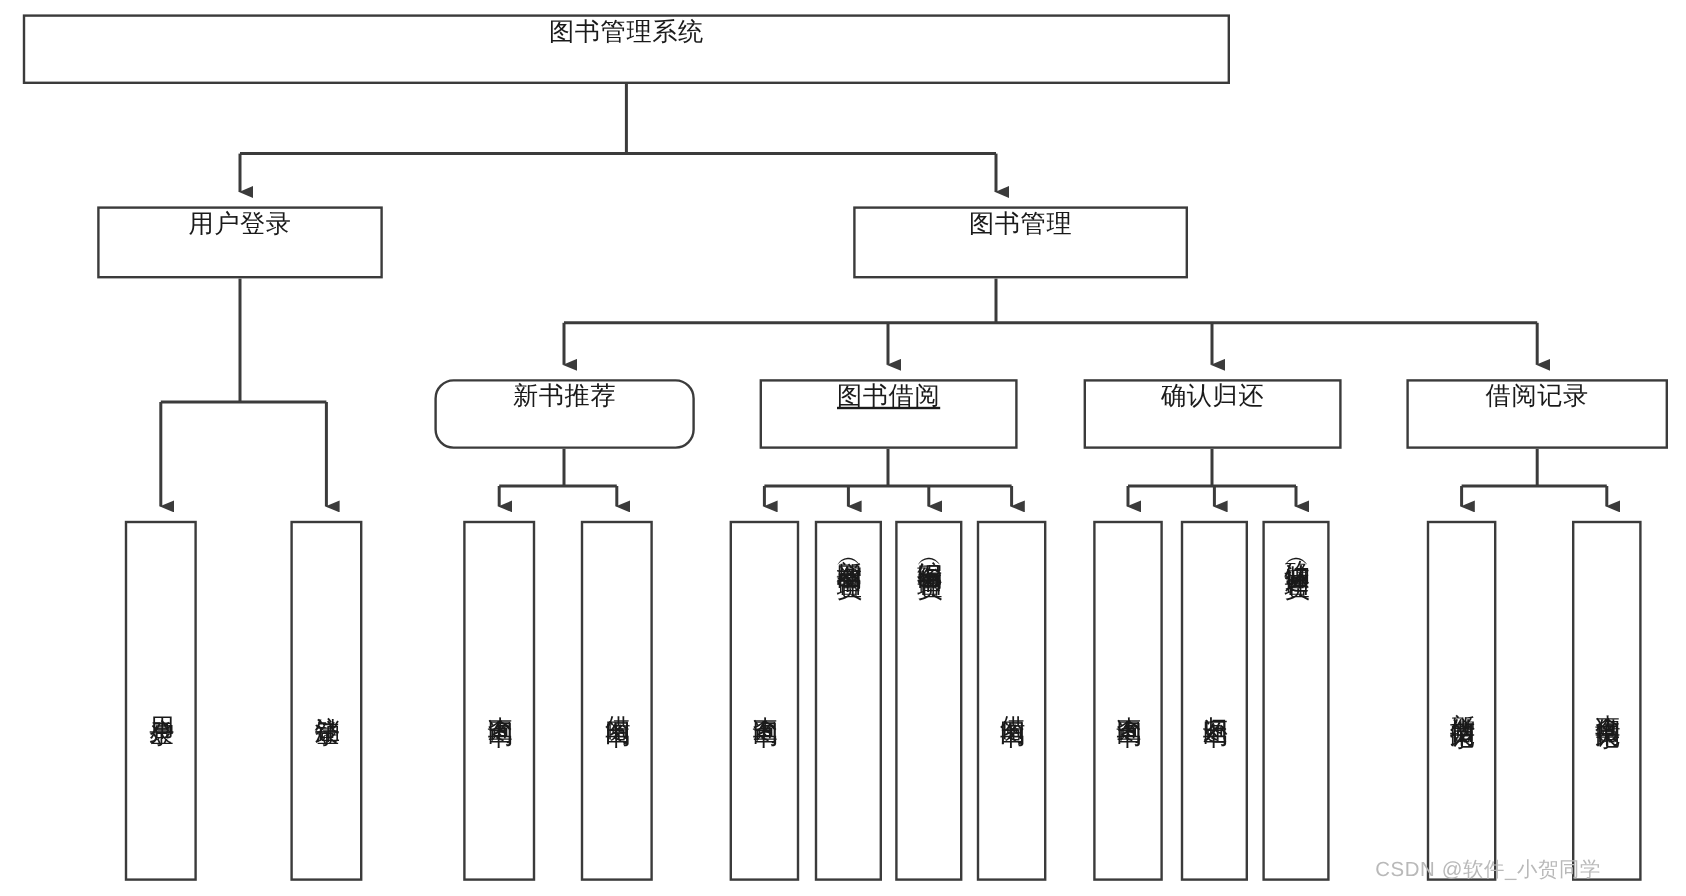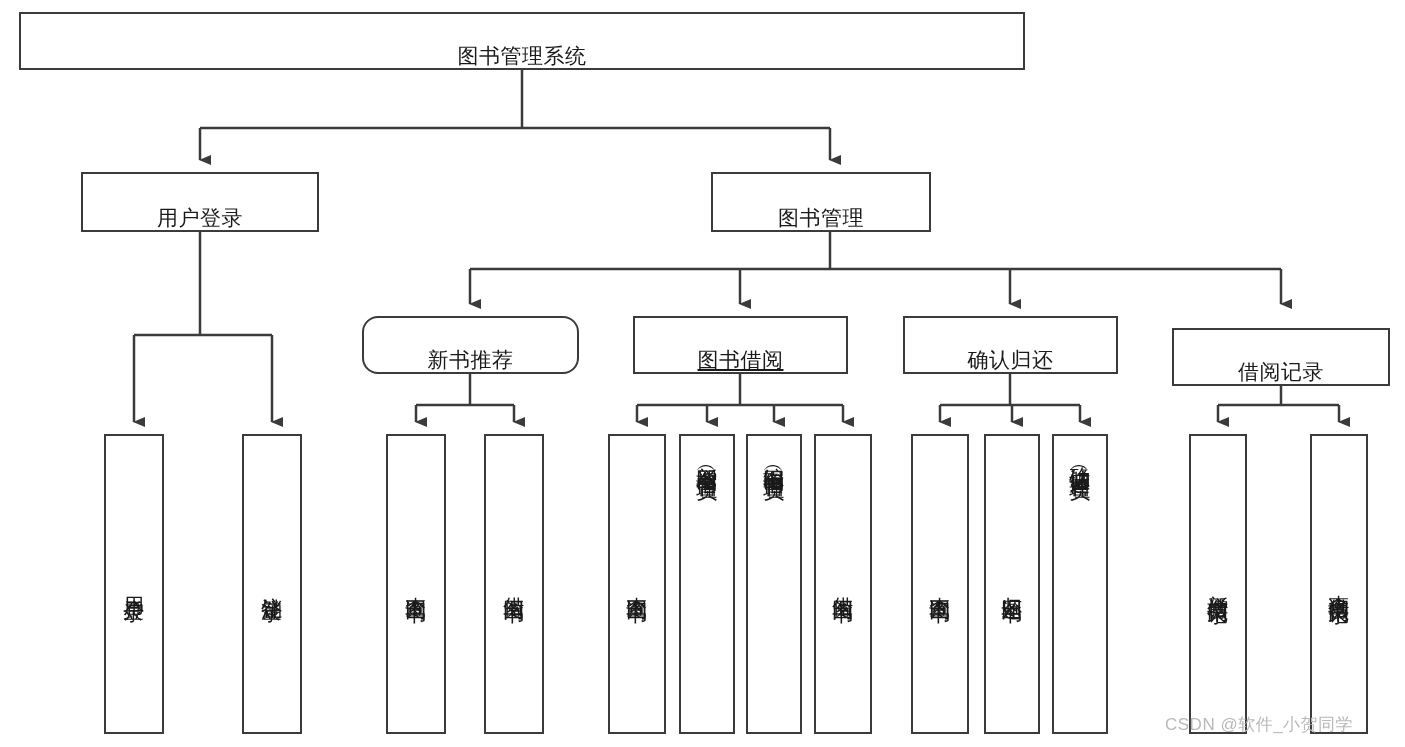--- a/index.html
+++ b/index.html
@@ -24,21 +24,21 @@
     width: 1405px;
     height: 747px;
     pointer-events: none;
   }
   .node {
     position: absolute;
     box-sizing: border-box;
     background: #ffffff;
     border: 2px solid #3b3b3b;
     display: flex;
-    align-items: flex-end;
+    align-items: flex-start;
     justify-content: center;
     color: #1a1a1a;
   }
   .node-h {
     font-size: 21px;
     letter-spacing: 0.5px;
     line-height: 1.2;
     white-space: nowrap;
   }
   .node-v {
@@ -121,33 +121,33 @@
     </g>
   </svg>
 
   <div id="nodes-layer">
       <div class="node node-h" style="left: 19px; top: 12px; width: 1006px; height: 58px;">
         <span>图书管理系统</span>
       </div>
       <div class="node node-h" style="left: 81px; top: 172px; width: 238px; height: 60px;">
         <span>用户登录</span>
       </div>
-      <div class="node node-h" style="left: 711px; top: 172px; width: 220px; height: 60px;">
+      <div class="node node-h" style="left: 711px; top: 172px; width: 279px; height: 60px;">
         <span>图书管理</span>
       </div>
       <div class="node node-h" style="left: 362px; top: 316px; width: 217px; height: 58px; border-radius: 16px;">
         <span>新书推荐</span>
       </div>
       <div class="node node-h" style="left: 633px; top: 316px; width: 215px; height: 58px; text-decoration: underline;">
         <span>图书借阅</span>
       </div>
       <div class="node node-h" style="left: 903px; top: 316px; width: 215px; height: 58px;">
         <span>确认归还</span>
       </div>
-      <div class="node node-h" style="left: 1172px; top: 328px; width: 218px; height: 58px;">
+      <div class="node node-h" style="left: 1172px; top: 316px; width: 218px; height: 58px;">
         <span>借阅记录</span>
       </div>
       <div class="node node-v center" style="left: 104px; top: 434px; width: 60px; height: 300px; align-items: center; padding-top: 0px;">
         <span class="vtext">用户登录</span>
       </div>
       <div class="node node-v center" style="left: 242px; top: 434px; width: 60px; height: 300px; align-items: center; padding-top: 0px;">
         <span class="vtext">注销登录</span>
       </div>
       <div class="node node-v center" style="left: 386px; top: 434px; width: 60px; height: 300px; align-items: center; padding-top: 0px;">
         <span class="vtext">查询图书</span>
@@ -177,15 +177,15 @@
         <span class="vtext">确认归还（管理员）</span>
       </div>
       <div class="node node-v center" style="left: 1189px; top: 434px; width: 58px; height: 300px; align-items: center; padding-top: 0px;">
         <span class="vtext">新增借阅记录</span>
       </div>
       <div class="node node-v center" style="left: 1310px; top: 434px; width: 58px; height: 300px; align-items: center; padding-top: 0px;">
         <span class="vtext">查询借阅记录</span>
       </div>
     </div>
 
-  <div class="watermark" style="left: 1146px; top: 713px; margin-left: 19px;">CSDN @软件_小贺同学</div>
+  <div class="watermark" style="left: 1146px; top: 713px;">CSDN @软件_小贺同学</div>
 
 </div>
 
 </body></html>

